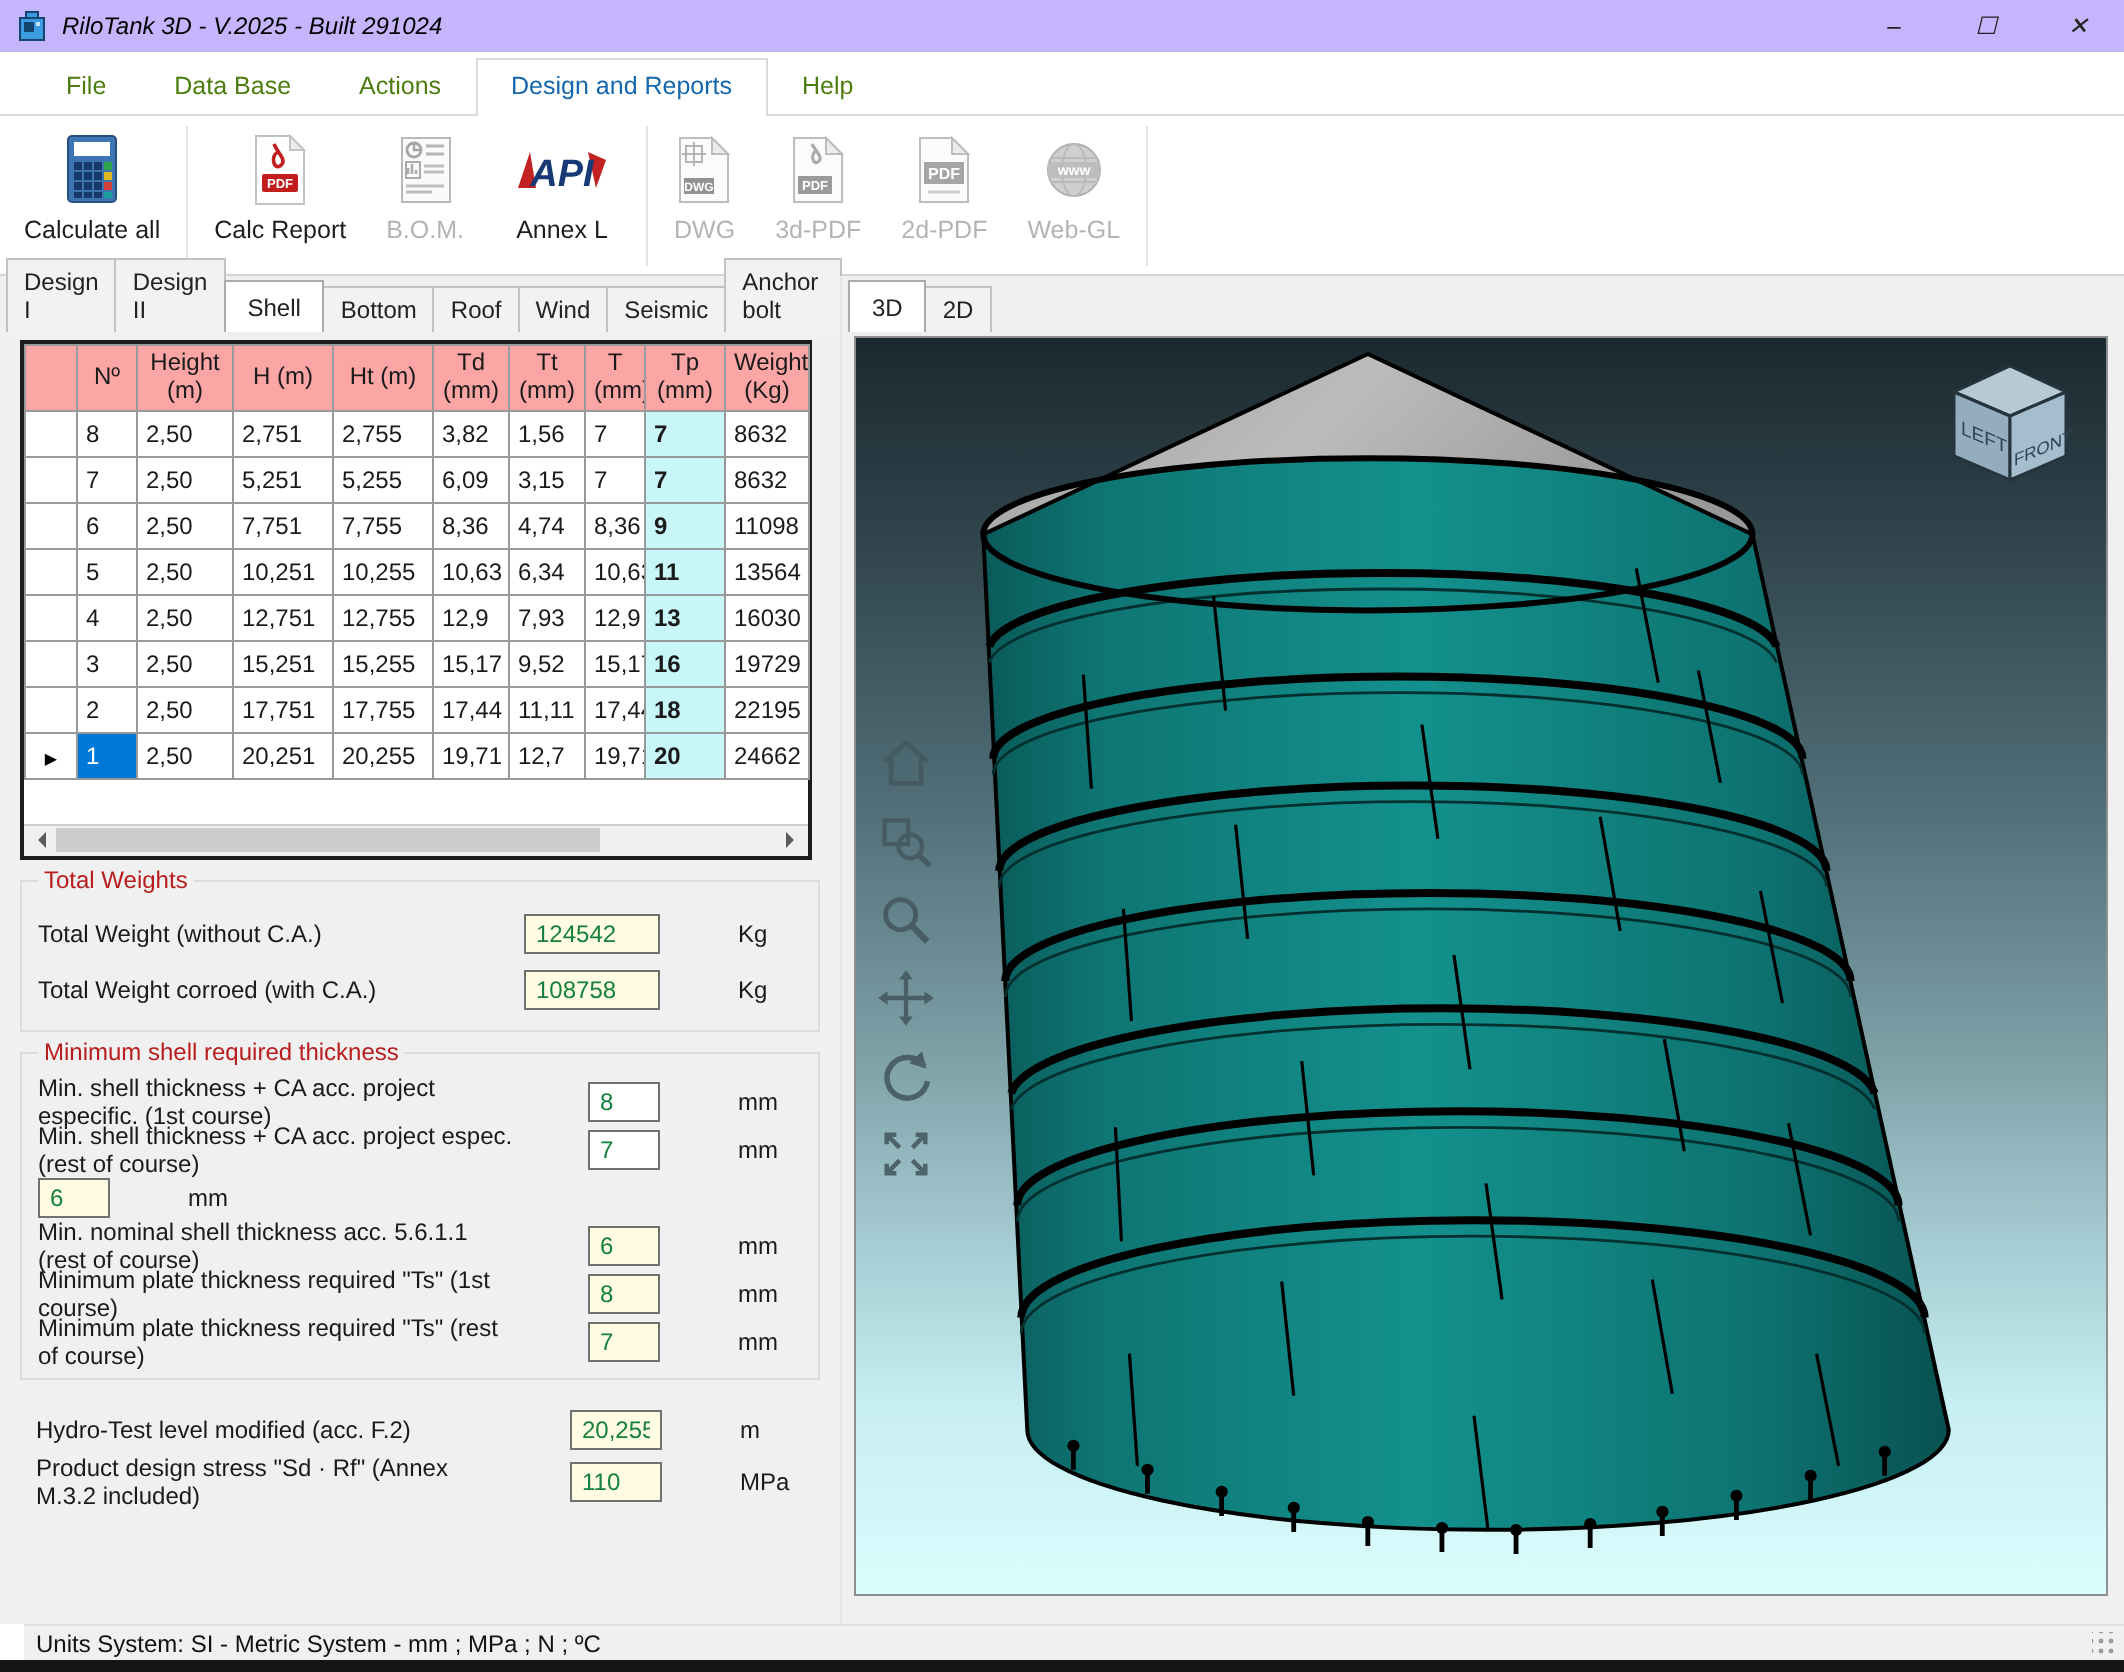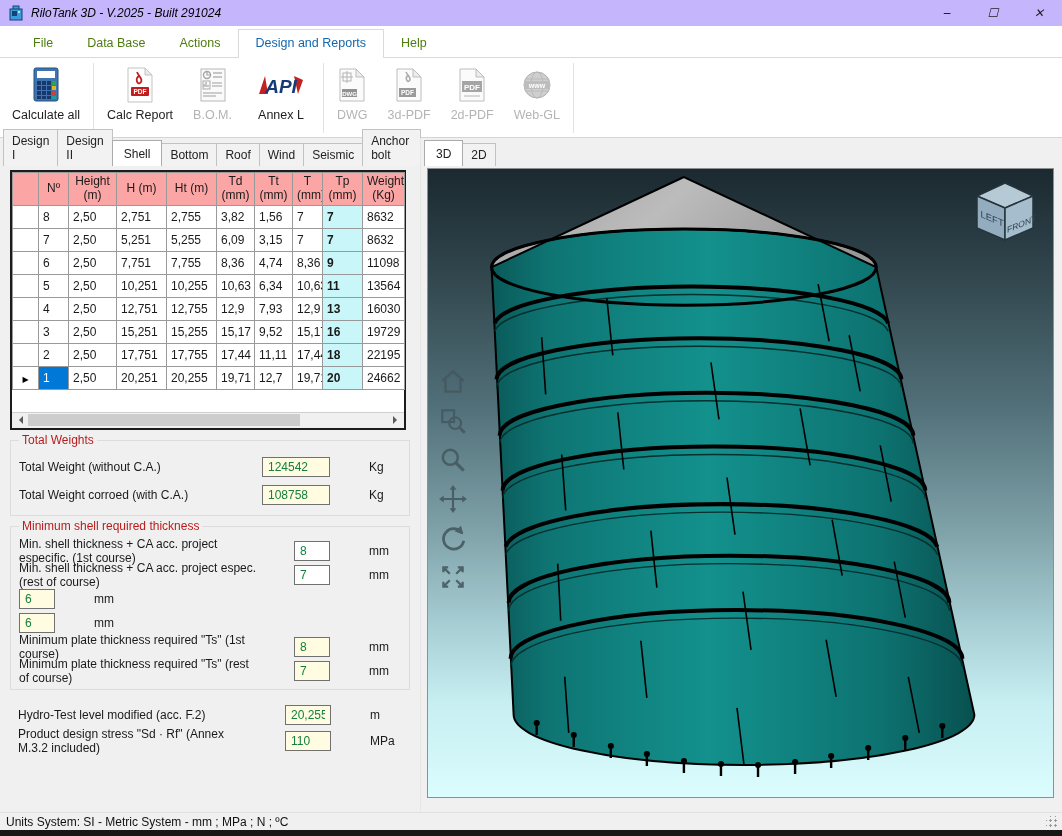--- a/index.html
+++ b/index.html
@@ -70,21 +70,21 @@
 
   
   .viewport { position:absolute; left:6px; right:8px; top:30px; bottom:14px; border:1px solid #8f8f8f;
     background:linear-gradient(180deg,#1b2930 0%,#33484f 18%,#52707a 38%,#7b9da4 56%,#a5ccd2 72%,#c7eef1 85%,#dbfdfe 100%); }
   .viewport svg.tank { position:absolute; inset:0; width:100%; height:100%; }
   .nav-col { position:absolute; left:10px; top:198px; display:flex; flex-direction:column; gap:9px; z-index:4; }
   .nav-ic { width:30px; height:30px; opacity:.88; }
   .cube-wrap { position:absolute; top:8px; right:12px; z-index:4; }
 
   
-  .statusbar { position:absolute; left:0; right:0; bottom:6px; height:18px; background:#f0f0f0; border-top:1px solid #e0e0e0; display:flex; align-items:center; padding:0 4px 0 6px; font-size:12px; color:#111; }
+  .statusbar { position:absolute; left:12px; right:0; bottom:6px; height:18px; background:#f0f0f0; border-top:1px solid #e0e0e0; display:flex; align-items:center; padding:0 4px 0 6px; font-size:12px; color:#111; }
   .grip { margin-left:auto; width:12px; height:12px;
     background-image:radial-gradient(circle 1.4px, #9a9a9a 1.2px, transparent 1.3px);
     background-size:5px 5px; background-position:bottom right; }
   .black-strip { position:absolute; left:0; right:0; bottom:0; height:6px; background:#161616; }
 </style>
 </head>
 <body>
 
 <div class="titlebar">
   <svg width="16" height="16" viewBox="0 0 16 16">
@@ -452,20 +452,21 @@
             <input type="text" value="7" style="">
             <span class="unit">mm</span>
           </div>
 
           <div class="frow">
             <input type="text" class="yellow" value="6" style="">
             <span class="unit">mm</span>
           </div>
 
           <div class="frow">
+            <label>Min. nominal shell thickness acc. 5.6.1.1 (rest of course)</label>
             <input type="text" class="yellow" value="6" style="">
             <span class="unit">mm</span>
           </div>
 
           <div class="frow">
             <label>Minimum plate thickness required "Ts" (1st course)</label>
             <input type="text" class="yellow" value="8" style="">
             <span class="unit">mm</span>
           </div>
 

